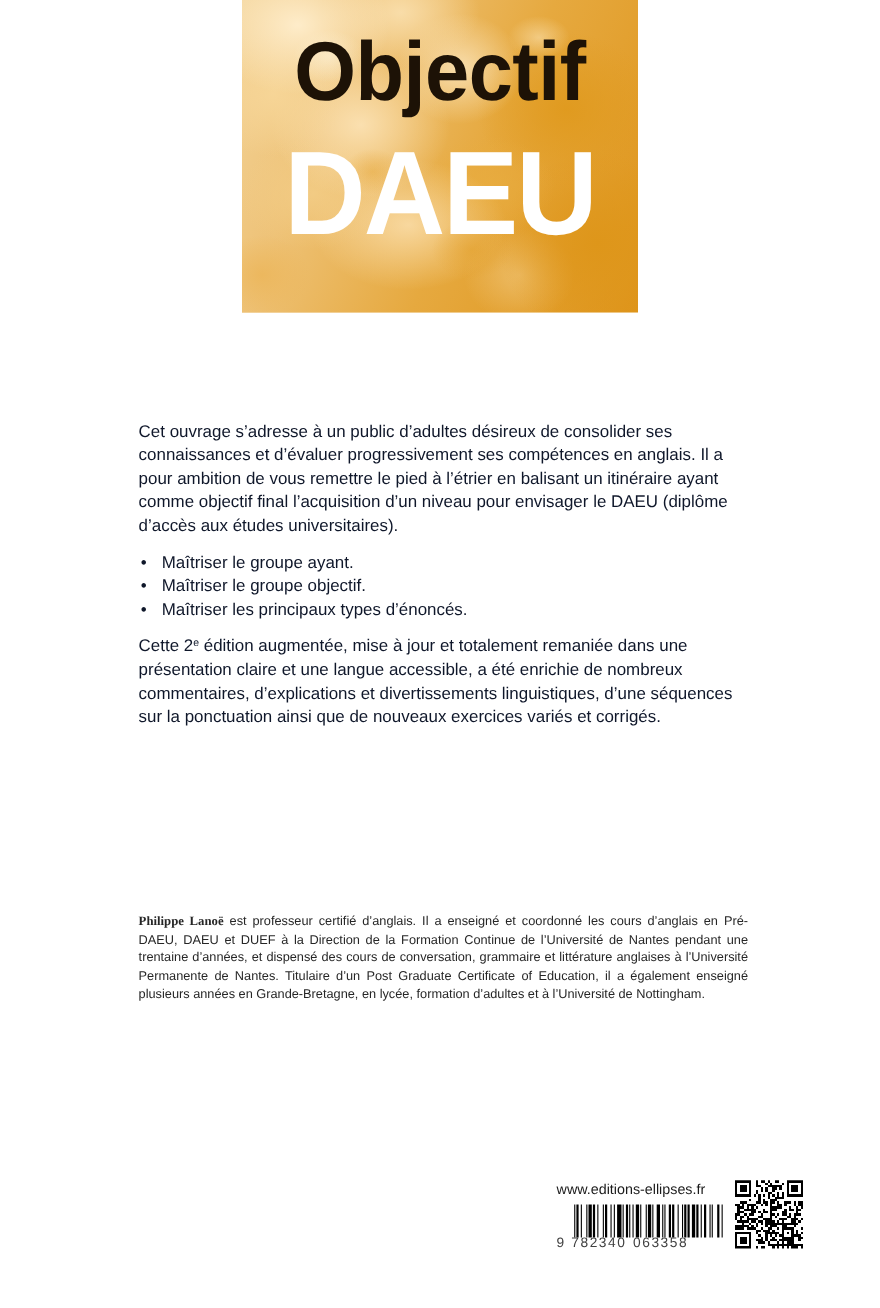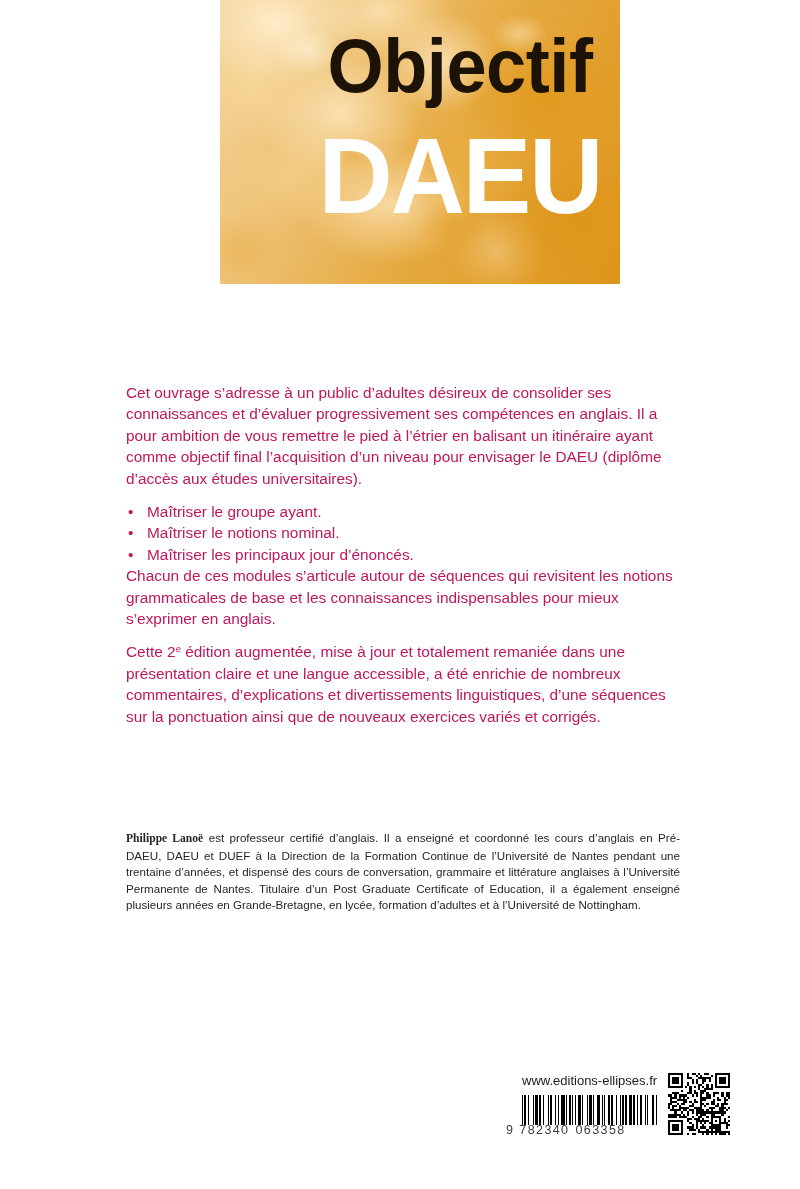--- a/index.html
+++ b/index.html
@@ -17,21 +17,20 @@
 
   
   #logo-block {
     position: absolute;
     left: 220px;
     top: 0px;
     width: 360px;
     height: 284px;
     overflow: hidden;
     background: #e09a1e;
-    padding-left: 40px;
   }
   
   #logo-wash {
     position: absolute;
     inset: 0;
     background:
       radial-gradient(ellipse 120px 90px at 14% 8%,  rgba(255,238,205,.95) 0%, rgba(255,238,205,0) 70%),
       radial-gradient(ellipse 100px 70px at 40% 4%,  rgba(250,224,175,.9) 0%, rgba(250,224,175,0) 72%),
       radial-gradient(ellipse 90px 80px at 8% 30%,   rgba(247,214,152,.92) 0%, rgba(247,214,152,0) 72%),
       radial-gradient(ellipse 110px 90px at 30% 40%, rgba(255,235,198,.75) 0%, rgba(255,235,198,0) 74%),
@@ -77,21 +76,21 @@
     transform: scaleX(0.95);
     letter-spacing: -2px;
   }
 
   
   #copy {
     position: absolute;
     left: 126px;
     top: 382px;
     width: 554px;
-    color: #be185d;
+    color: #0f172a;
     font-size: 15.4px;
     line-height: 21.4px;
   }
   #copy p {
     margin: 0 0 0 0;
   }
   .para-gap {
     height: 12px;
   }
   #module-list {
@@ -134,21 +133,21 @@
   
   #footer {
     position: absolute;
     left: 506px;
     top: 1073px;
     width: 232px;
     height: 64px;
   }
   #site-url {
     position: absolute;
-    left: 16px;
+    left: 0;
     top: 0px;
     font-size: 13px;
     color: #1a1a1a;
     white-space: nowrap;
   }
   #barcode-wrap {
     position: absolute;
     left: 0px;
     top: 22px;
     width: 152px;
@@ -207,29 +206,28 @@
   <div class="para-gap"></div>
 
 
   <ul id="module-list">
     <li>
       <span class="bullet">•</span>
       <span>Maîtriser le groupe ayant.</span>
     </li>
     <li>
       <span class="bullet">•</span>
-      <span>Maîtriser le notions nominal.</span>
+      <span>Maîtriser le groupe objectif.</span>
     </li>
     <li>
       <span class="bullet">•</span>
-      <span>Maîtriser les principaux jour d’énoncés.</span>
+      <span>Maîtriser les principaux types d’énoncés.</span>
     </li>
   </ul>
 
-  <p>Chacun de ces modules s’articule autour de séquences qui revisitent les notions grammaticales de base et les connaissances indispensables pour mieux s’exprimer en anglais.</p>
 
   <div class="para-gap"></div>
 
   <p><span>Cette 2</span><sup>e</sup><span> édition augmentée, mise à jour et totalement remaniée dans une présentation claire et une langue accessible, a été enrichie de nombreux commentaires, d’explications et divertissements linguistiques, d’une séquences sur la ponctuation ainsi que de nouveaux exercices variés et corrigés.</span></p>
 
 </div>
 
 <div id="bio"><span class="author-name">Philippe Lanoë</span><span> est professeur certifié d’anglais. Il a enseigné et coordonné les cours d’anglais en Pré-DAEU, DAEU et DUEF à la Direction de la Formation Continue de l’Université de Nantes pendant une trentaine d’années, et dispensé des cours de conversation, grammaire et littérature anglaises à l’Université Permanente de Nantes. Titulaire d’un Post Graduate Certificate of Education, il a également enseigné plusieurs années en Grande-Bretagne, en lycée, formation d’adultes et à l’Université de Nottingham.</span></div>
 
 <div id="footer">

